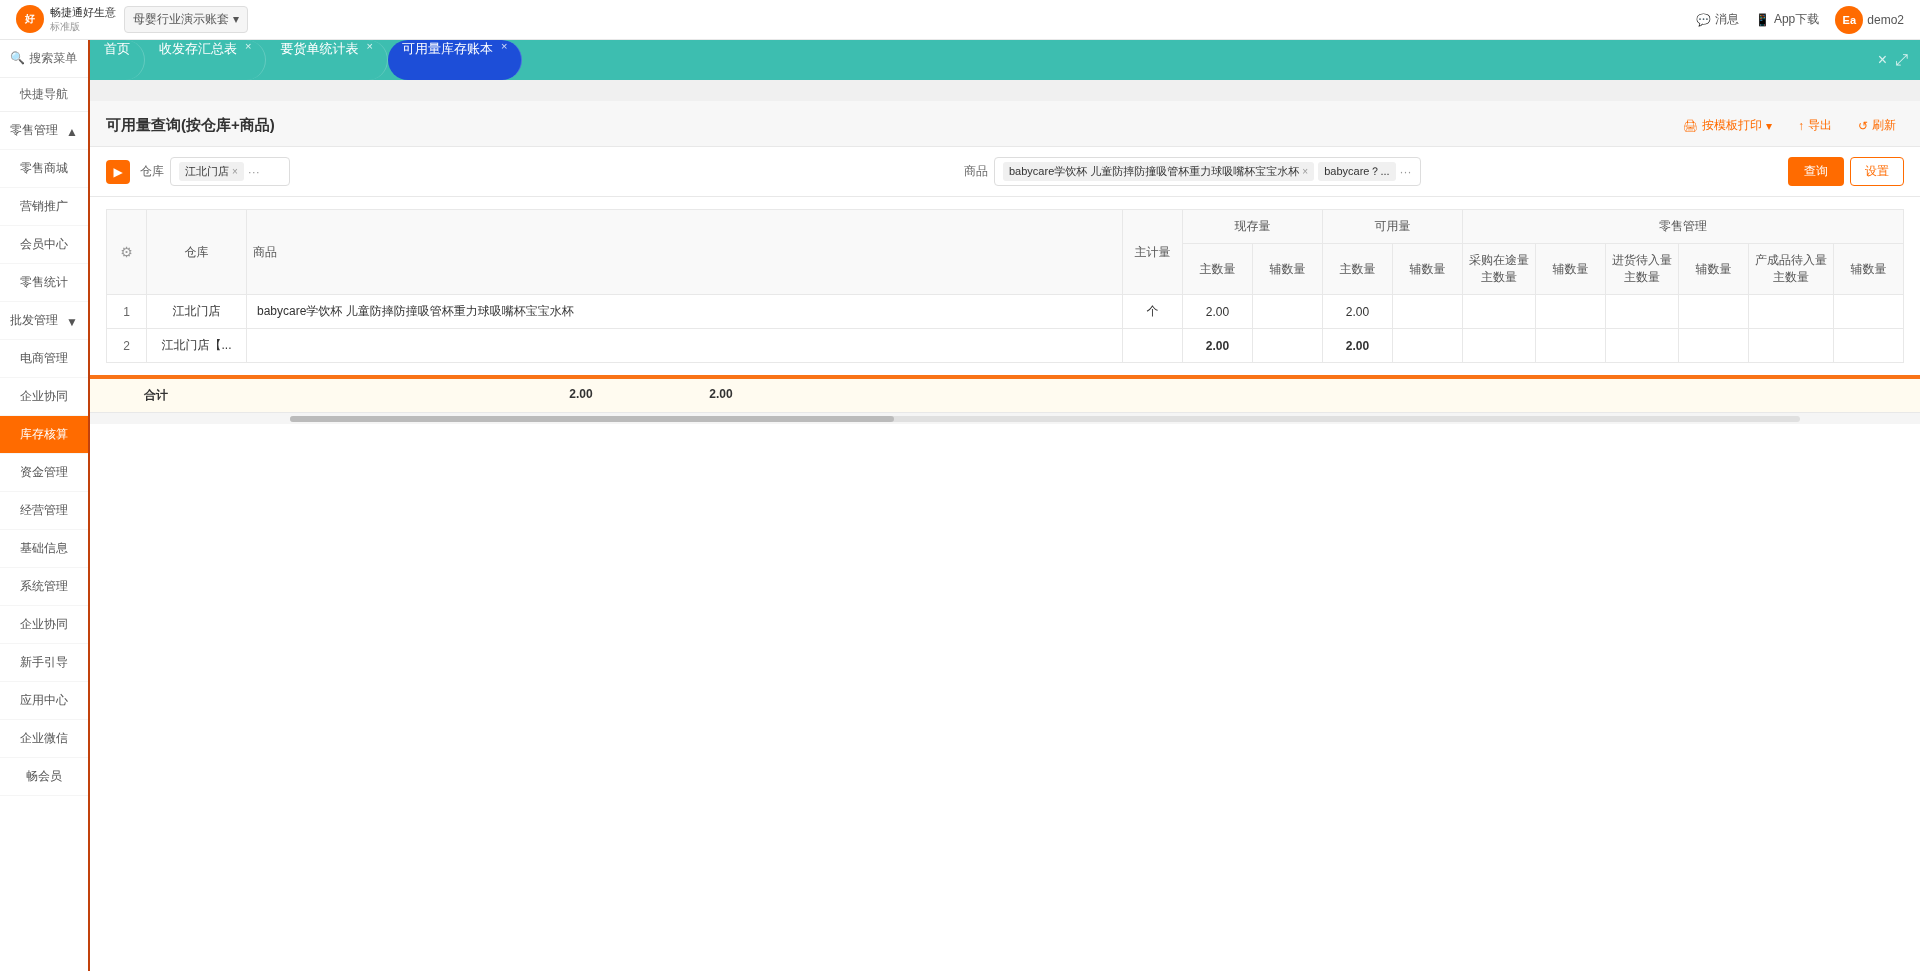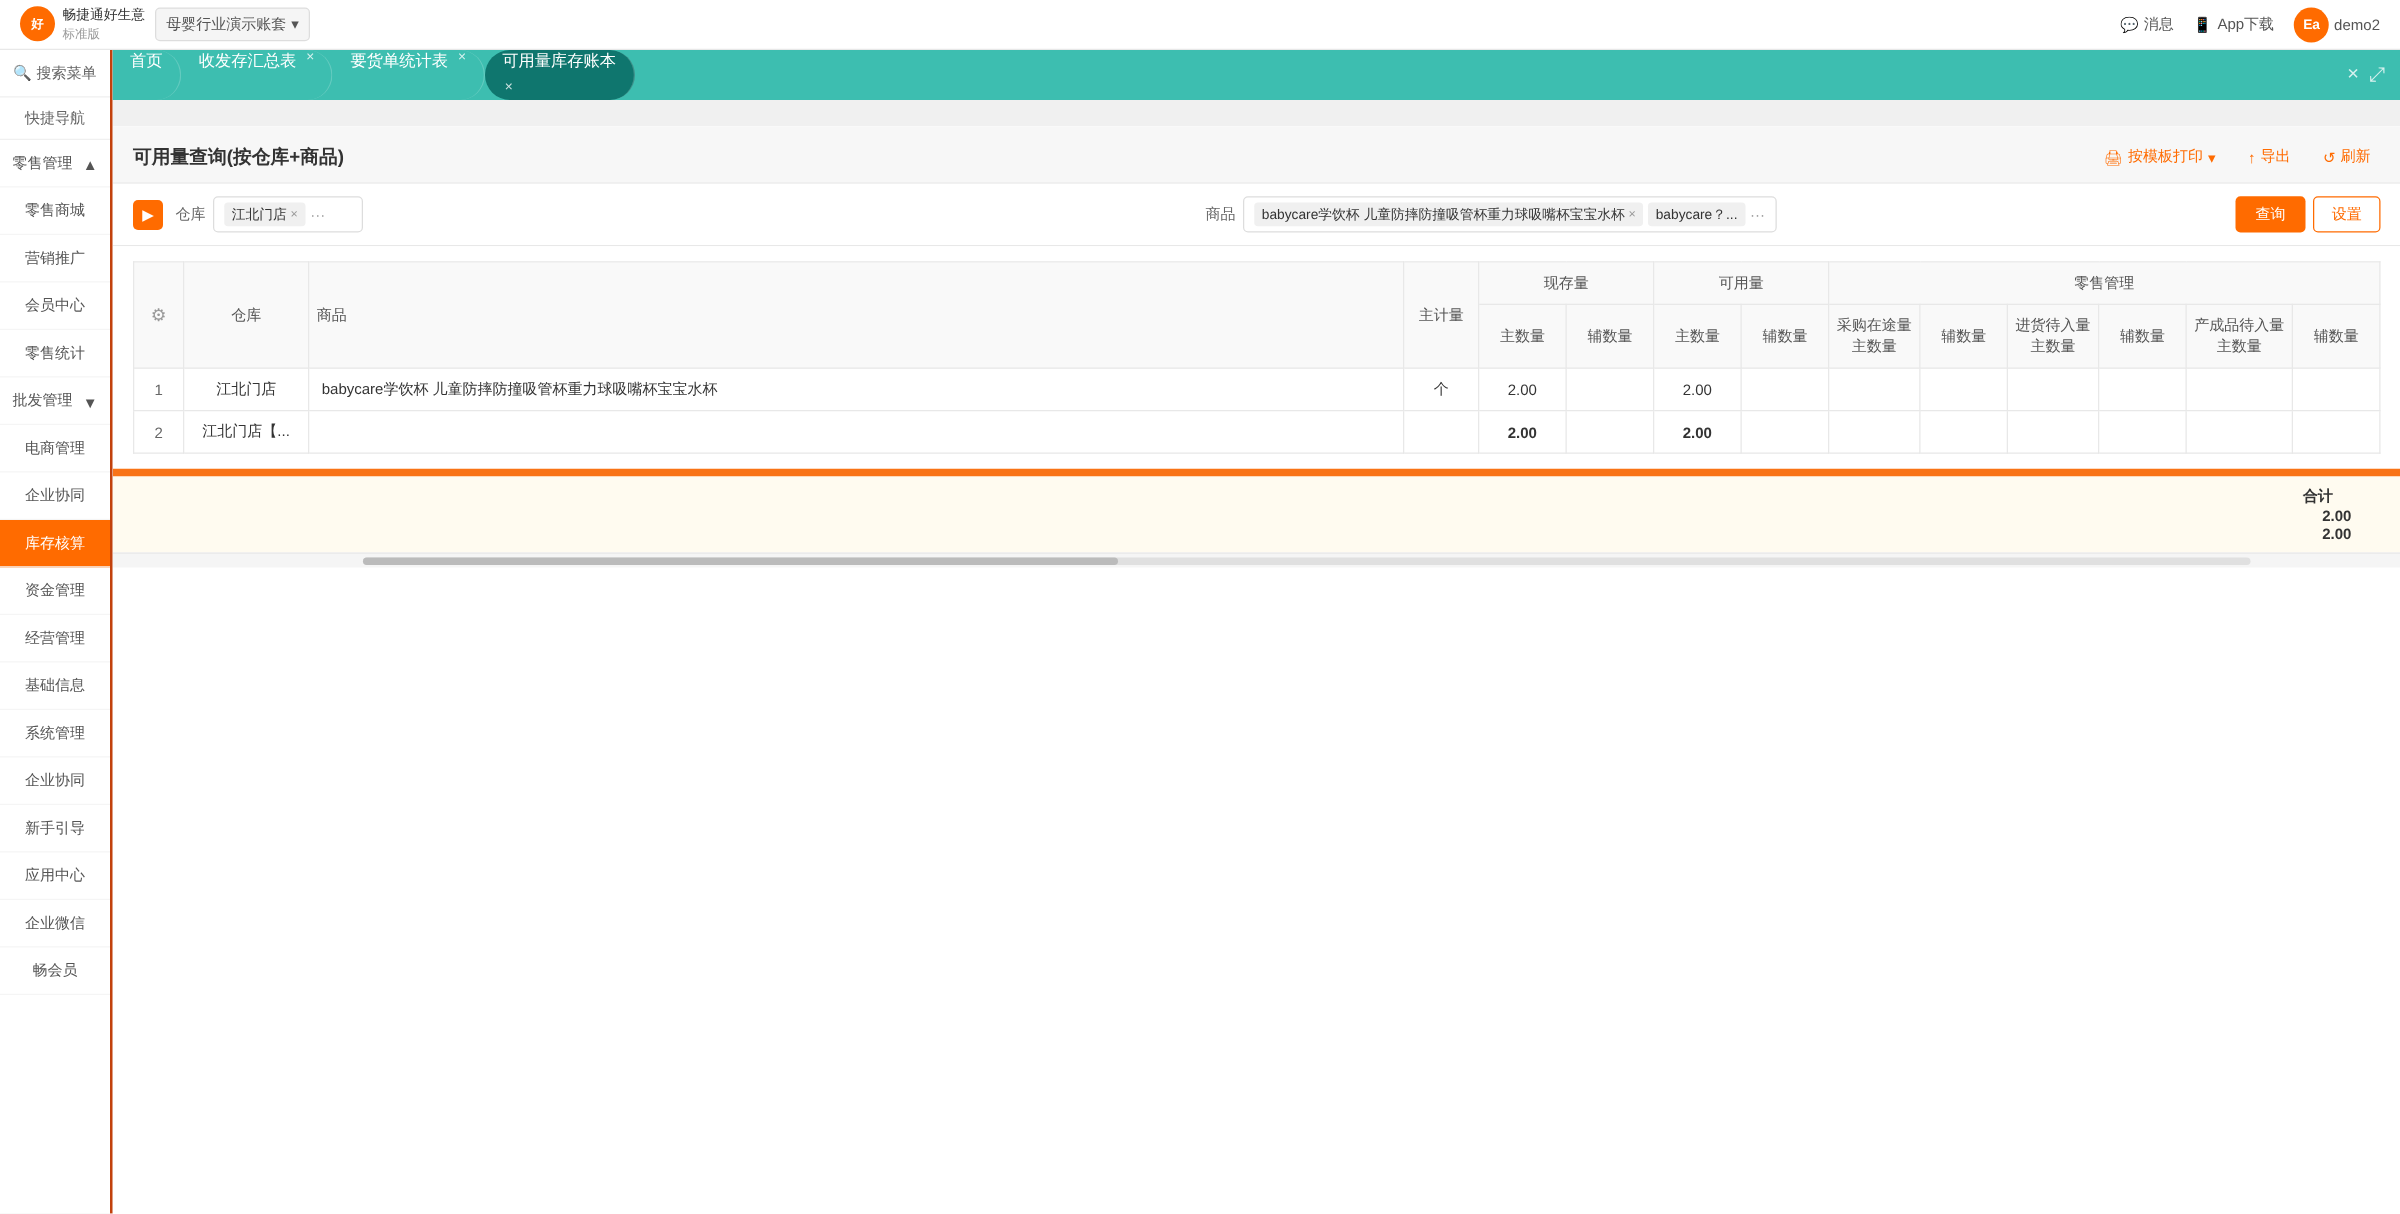--- a/index.html
+++ b/index.html
@@ -166,22 +166,21 @@
       font-size: 13px;
       color: #fff;
       cursor: pointer;
       white-space: nowrap;
       border-right: 1px solid rgba(255,255,255,0.2);
       gap: 6px;
       background: transparent;
       border-radius: 20px;
     }
     .tab-item.active {
-      background: #0f766e;
-      flex-direction: column;
+      background: #1d4ed8;
     }
     .tab-item.home-tab {
       background: transparent;
     }
     .tab-close {
       font-size: 11px;
       opacity: 0.8;
       margin-left: 2px;
     }
     .tab-spacer { flex: 1; }
@@ -375,25 +374,24 @@
     }
 
     
     .group-header {
       background: #f9f9f9;
     }
 
     
     .table-footer {
       background: #fffbf0;
-      border-top: 6px solid #f97316;
+      border-top: 4px solid #f97316;
       padding: 8px 16px;
       display: flex;
-      align-items: flex-end;
-      flex-direction: column;
+      align-items: flex-start;
     }
     .footer-label {
       width: 100px;
       font-weight: bold;
       color: #333;
       font-size: 12px;
       text-align: center;
     }
     .footer-val {
       font-weight: bold;

